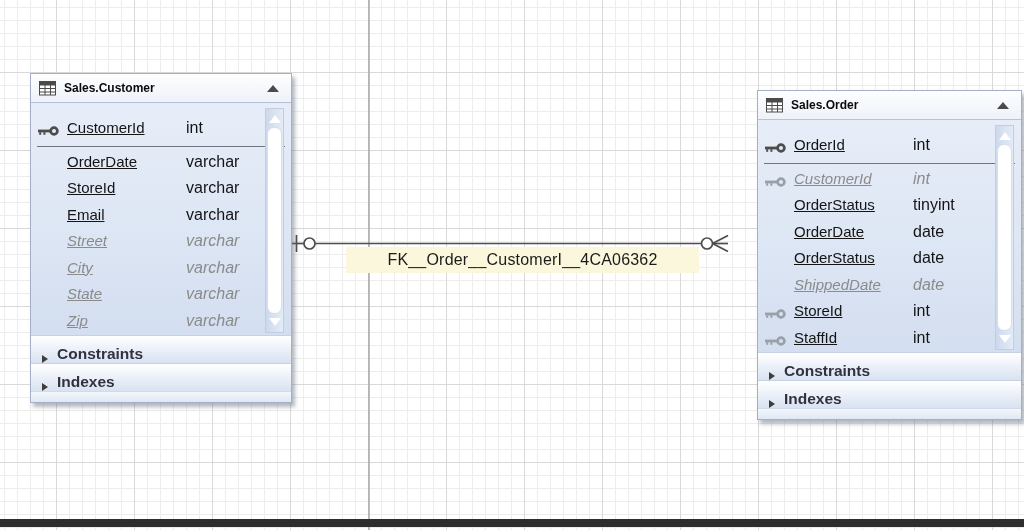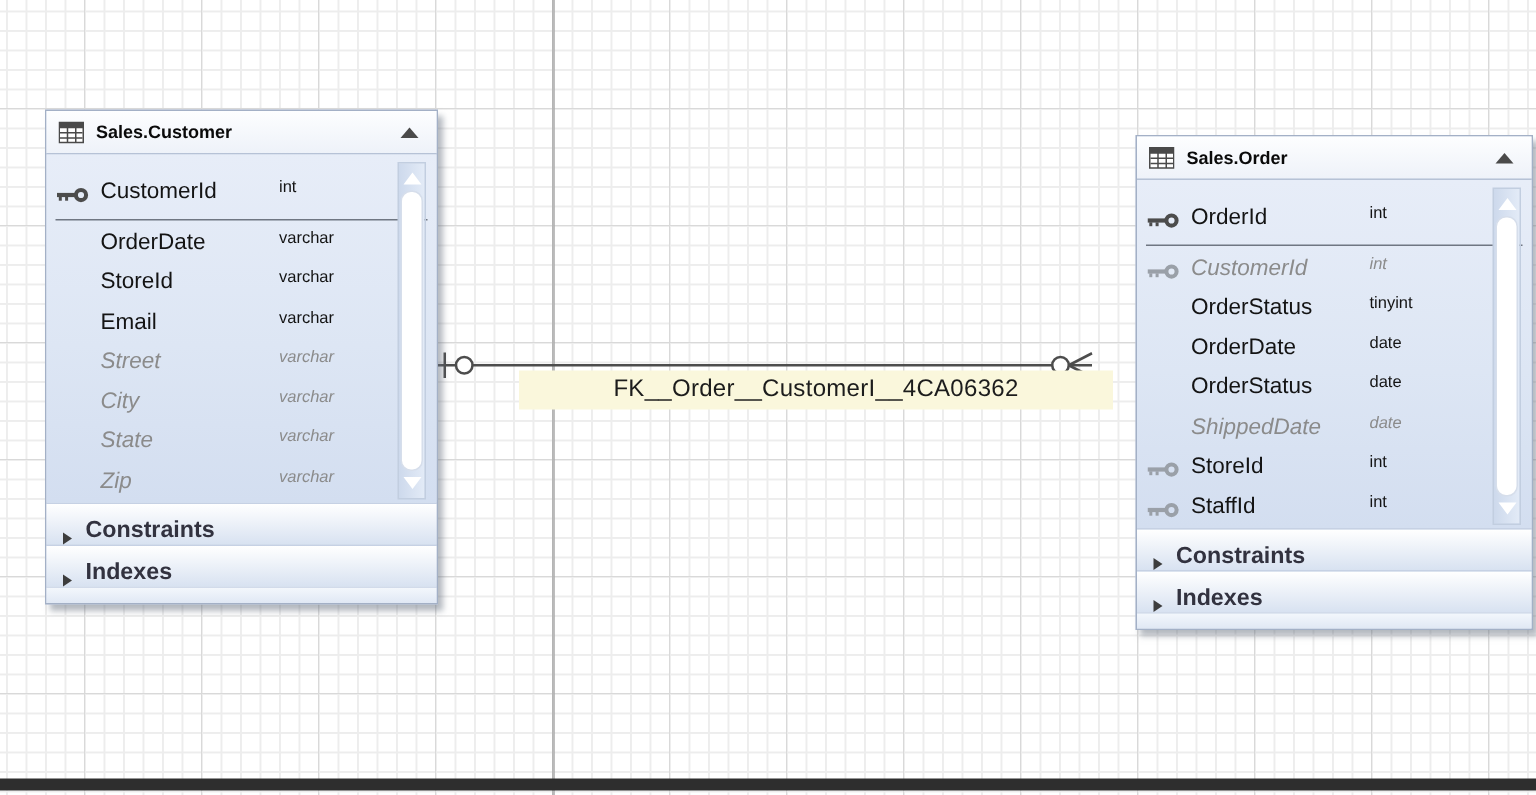--- a/index.html
+++ b/index.html
@@ -18,21 +18,21 @@
       linear-gradient(to bottom, #ededed 1px, transparent 1px);
     background-size:78px 100%,100% 78px,13px 100%,100% 13px;
     background-position:56px 0,0 72px,4px 0,0 7px;
   }
   .page-line-v{position:absolute;left:368px;top:0;width:2px;height:530px;background:#a8a8a8;opacity:.75;}
   .bottom-bar{position:absolute;left:0;top:519px;width:1024px;height:8px;background:#2e2e2e;}
 
   
   .connector-svg{position:absolute;left:0;top:0;width:1024px;height:530px;pointer-events:none;}
   .fk-label{
-    position:absolute;left:346px;top:247px;width:396px;height:26px;
+    position:absolute;left:346px;top:247px;width:353px;height:26px;
     background:#faf7dc;color:#1c1c1c;font-size:16px;line-height:26px;text-align:center;
     letter-spacing:.2px;
   }
 
   
   .tbl{
     position:absolute;border:1px solid #a3b0c6;background:#e3eaf6;
     box-shadow:3px 4px 4px rgba(105,115,130,.5);
   }
   .tbl-header{
@@ -43,22 +43,22 @@
   .tbl-title{font-weight:bold;font-size:12px;color:#0a0a0a;flex:1;white-space:nowrap;}
   .collapse-btn{width:0;height:0;border-left:6px solid transparent;border-right:6px solid transparent;
     border-bottom:7px solid #4a4a4a;margin-right:4px;cursor:pointer;}
   .tbl-body{
     position:relative;height:232px;
     background:linear-gradient(#e7edf8 0%, #dde6f4 55%, #d3def0 100%);
     padding-top:13px;box-sizing:border-box;
   }
   .row{position:relative;height:26.5px;display:block;}
   .row .keycell{position:absolute;left:7px;top:7px;width:24px;height:12px;}
-  .cname{position:absolute;left:36px;top:3px;font-size:15px;color:#141414;white-space:nowrap;}
-  .ctype{position:absolute;left:155px;top:3px;font-size:11px;color:#141414;white-space:nowrap;}
+  .cname{position:absolute;left:36px;top:3px;font-size:15px;color:#141414;white-space:nowrap;text-decoration:underline;}
+  .ctype{position:absolute;left:155px;top:3px;font-size:16px;color:#141414;white-space:nowrap;}
   .nullable .cname,.nullable .ctype{font-style:italic;color:#8b8b8b;}
   .pk-sep{height:1px;background:#6f7682;margin:3px 6px 3px 6px;}
   .section-row{
     height:27px;display:flex;align-items:flex-end;gap:9px;padding-left:11px;
     background:linear-gradient(#ffffff,#d8e2f1);
     border-top:1px solid #c6d1e4;font-weight:bold;font-size:15.5px;color:#32323f;
   }
   .expand-tri{width:0;height:0;border-top:4.5px solid transparent;border-bottom:4.5px solid transparent;
     border-left:6px solid #3d3d3d;}
   .tbl-footer{height:10px;background:linear-gradient(#f3f7fc,#e0e8f4);border-top:1px solid #d2dbea;}

